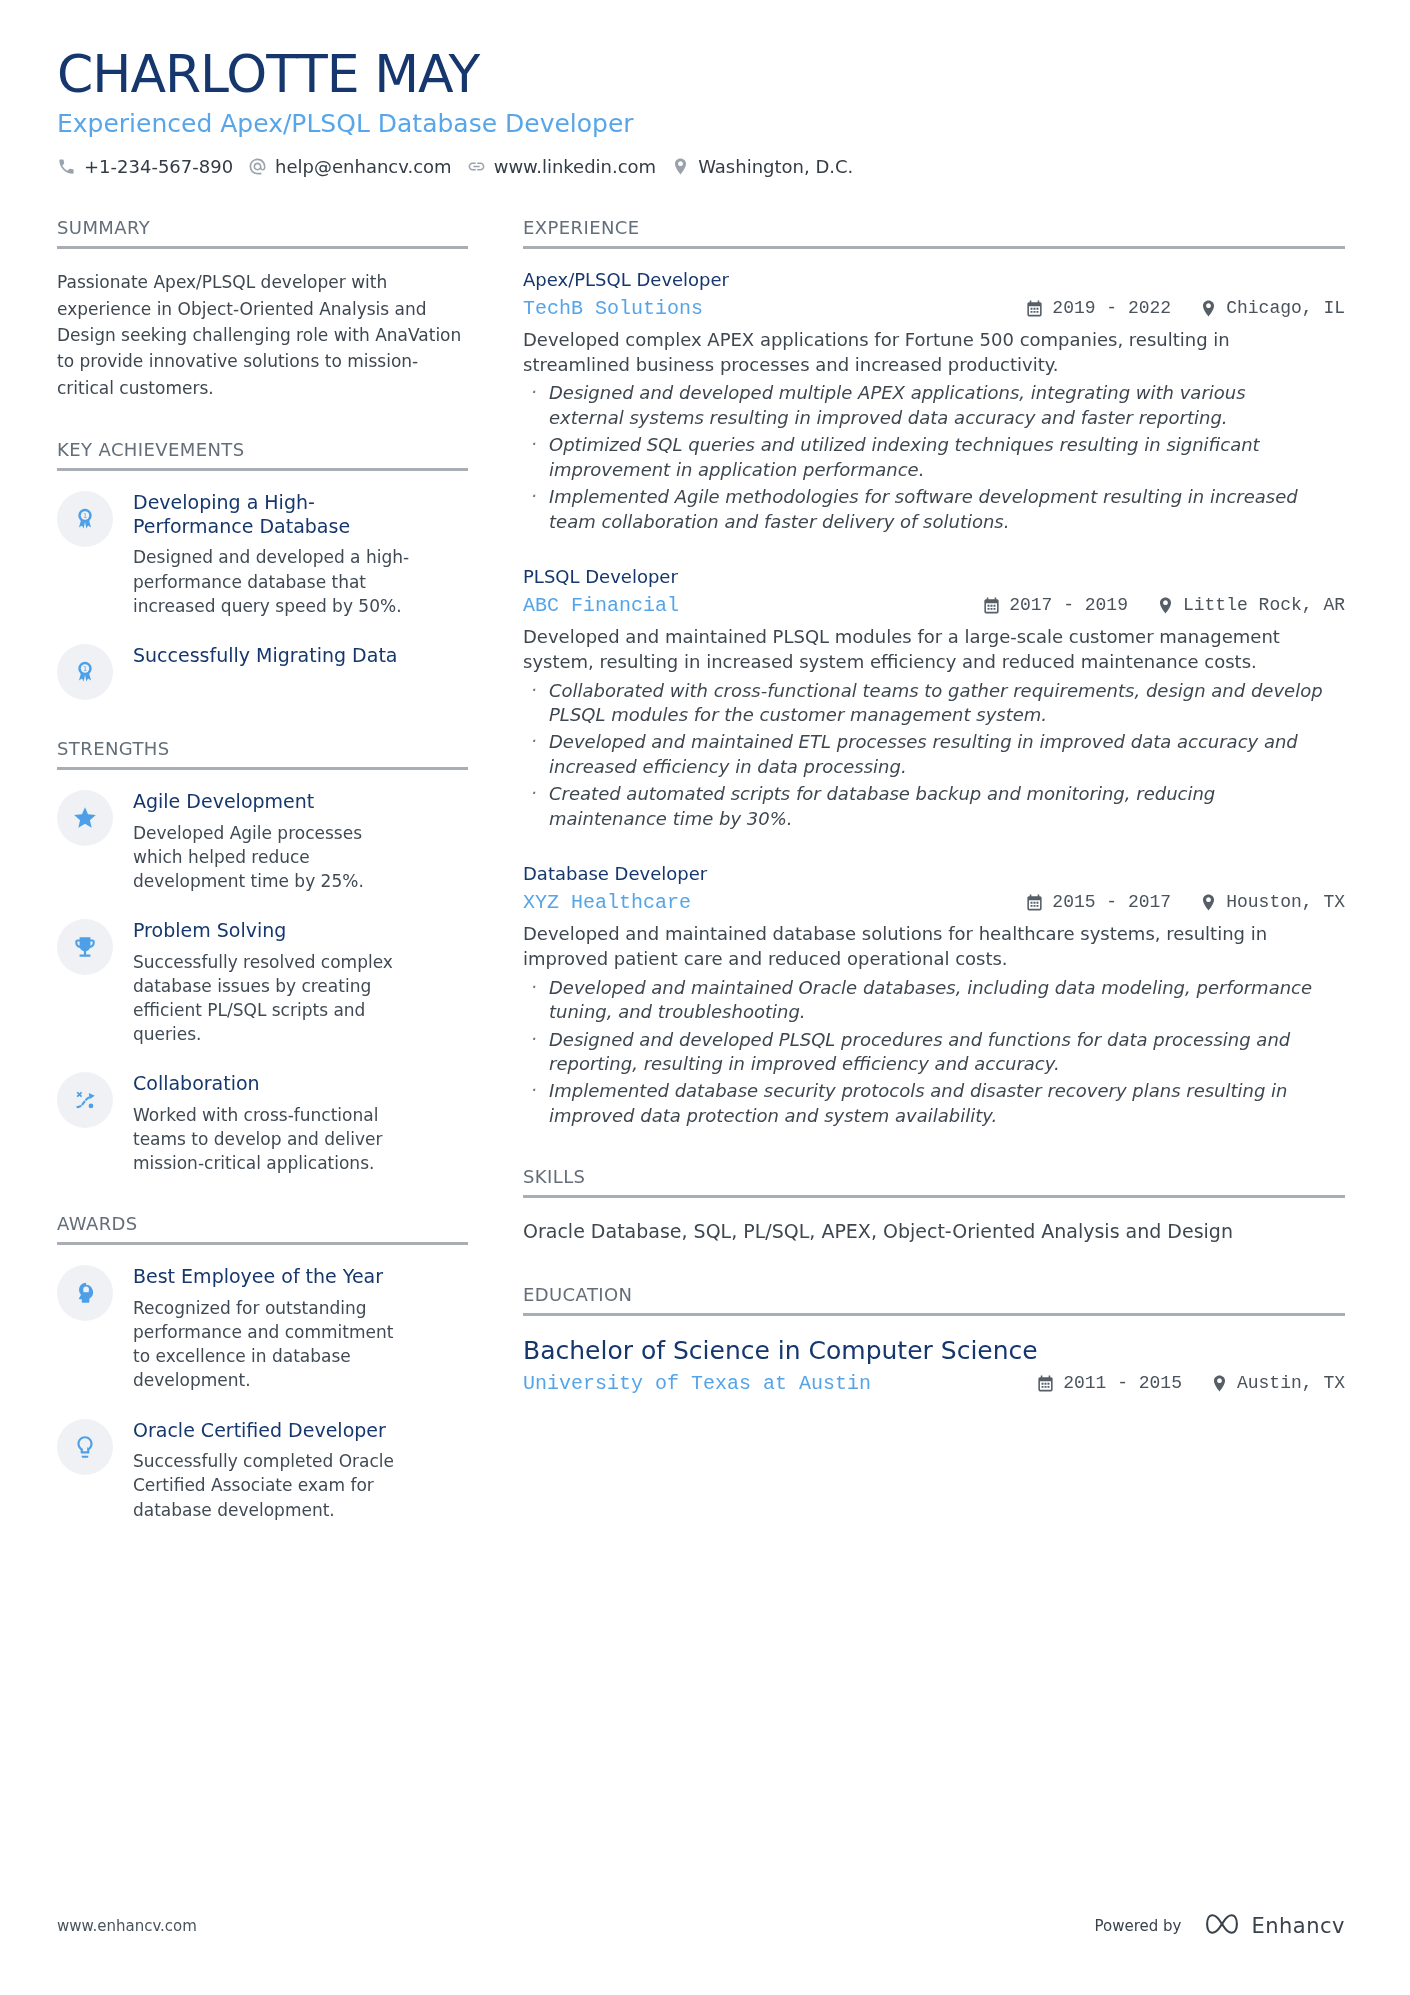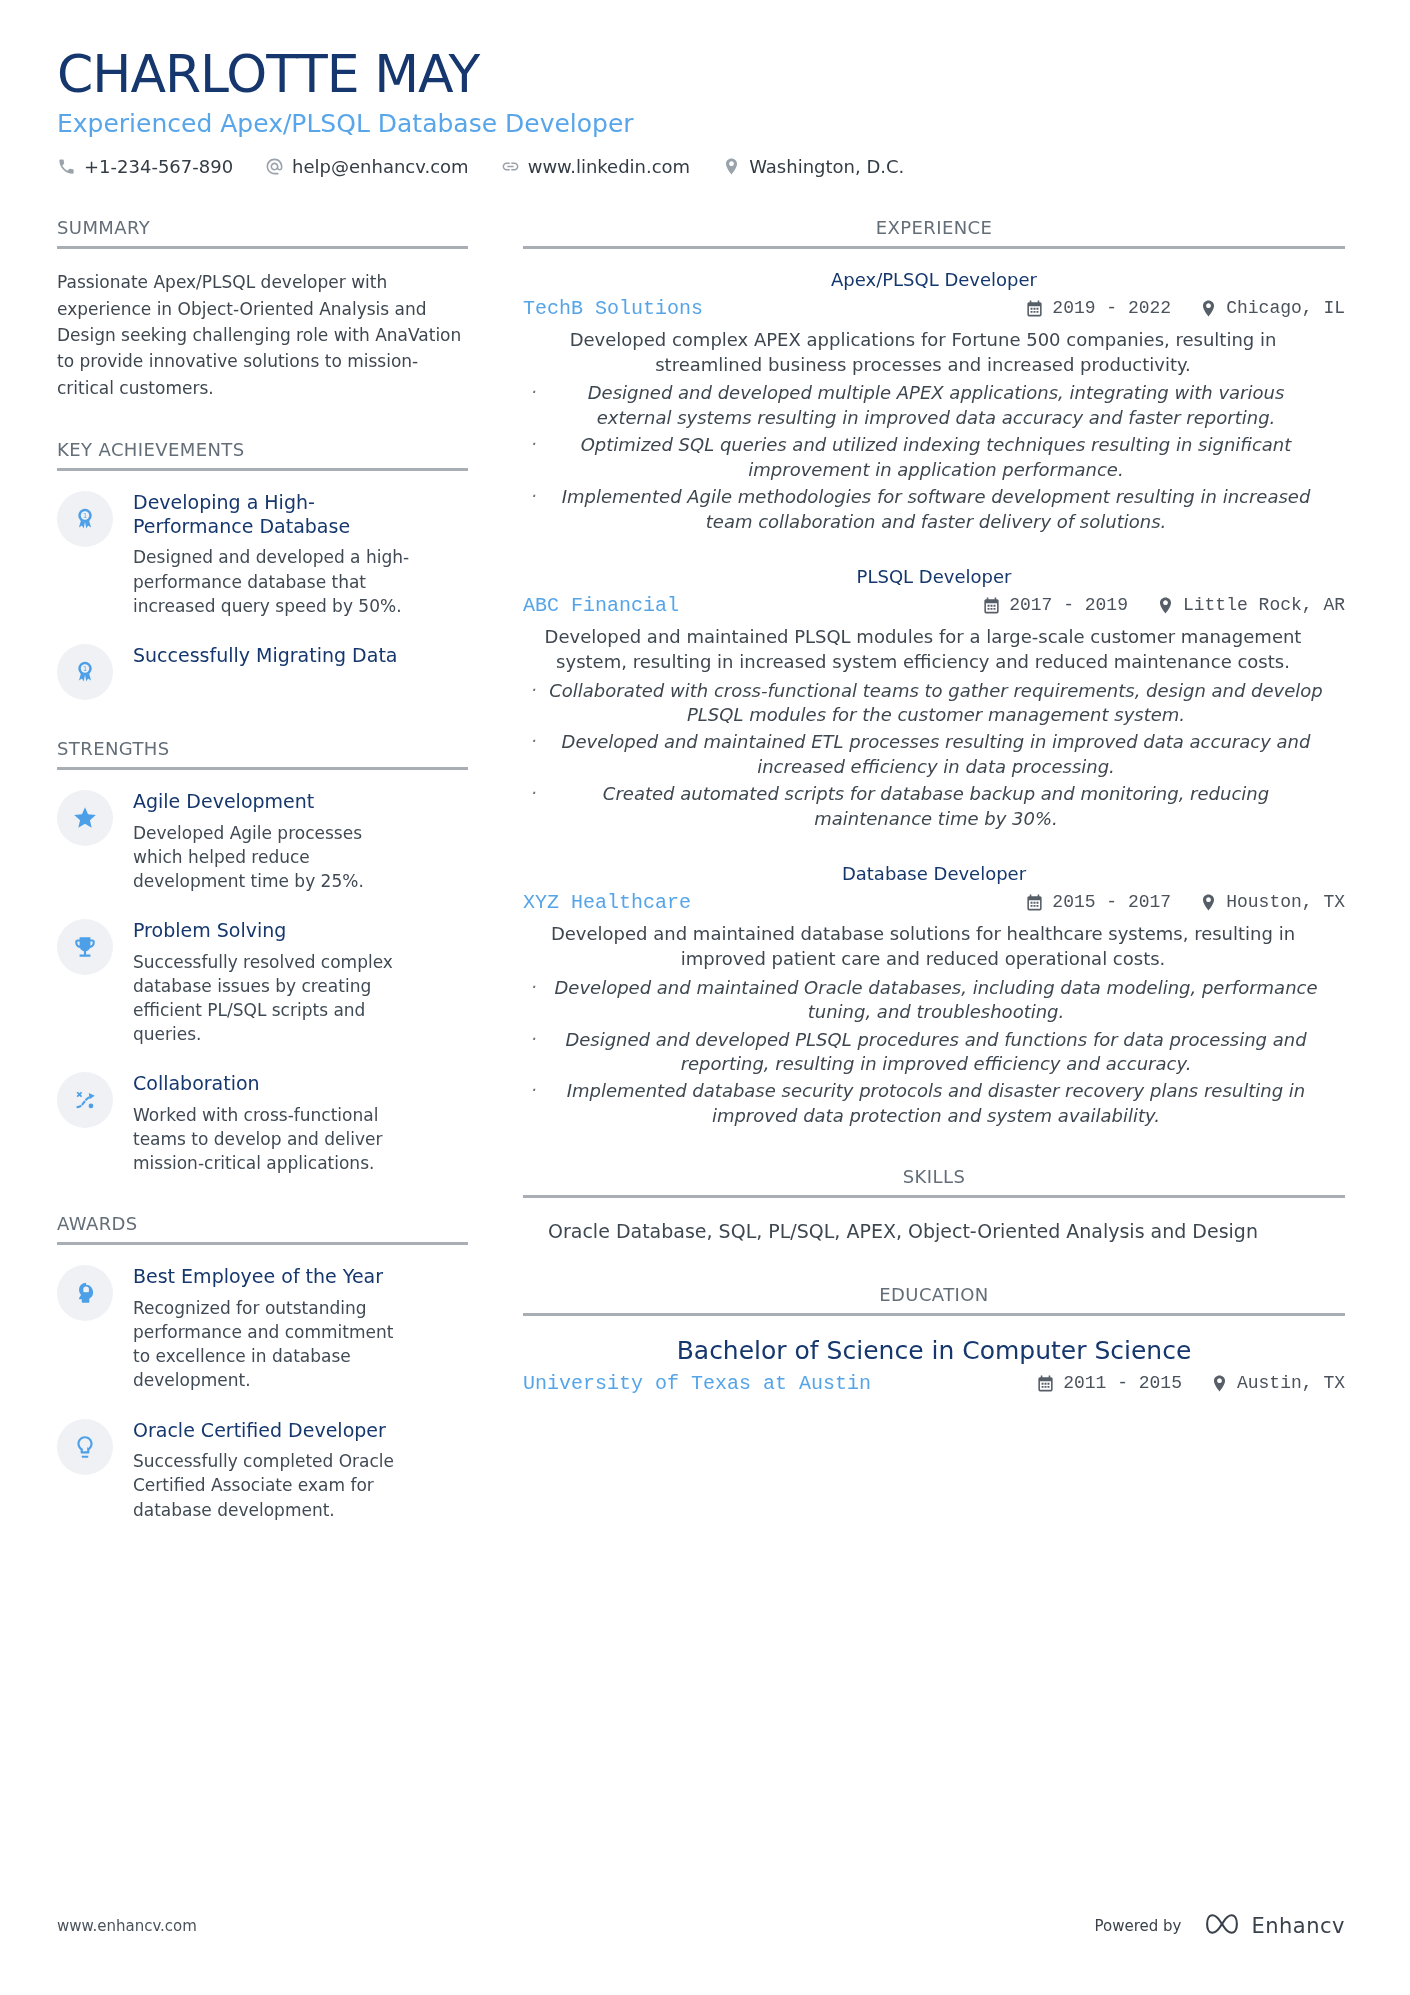--- a/index.html
+++ b/index.html
@@ -7,28 +7,28 @@
   body { font-family:"DejaVu Sans", sans-serif; color:#3e4750; }
   .page {
     position:relative; width:1410px; height:1995px; margin:0 auto;
     background:#ffffff; overflow:hidden;
     padding:46px 65px 0 57px;
   }
 
   
   .name { font-size:52px; font-weight:500; color:#16376d; letter-spacing:-1px; line-height:1.1; }
   .headline { font-size:25px; color:#58a6e9; margin-top:6px; font-weight:400; }
-  .contact-row { display:flex; align-items:center; gap:32px; margin-top:18px; }
+  .contact-row { display:flex; align-items:center; gap:15px; margin-top:18px; }
   .contact-item { display:flex; align-items:center; gap:8px; font-size:18px; color:#333b44; }
   .contact-item svg { width:19px; height:19px; fill:#9aa3ab; flex:0 0 auto; }
 
   
   .columns { display:flex; gap:55px; margin-top:40px; align-items:flex-start; }
   .col-left { width:411px; flex:0 0 411px; }
-  .col-right { flex:1; min-width:0;text-align:center; }
+  .col-right { flex:1; min-width:0; }
 
   .sec { margin-bottom:38px; }
   .sec-heading {
     font-size:18px; font-weight:400; color:#646e78; letter-spacing:0.4px;
     padding-bottom:8px; border-bottom:3px solid #a9aeb4; margin-bottom:20px;
   }
 
   .summary-text { font-size:17px; line-height:1.55; color:#3e4750; }
 
   

